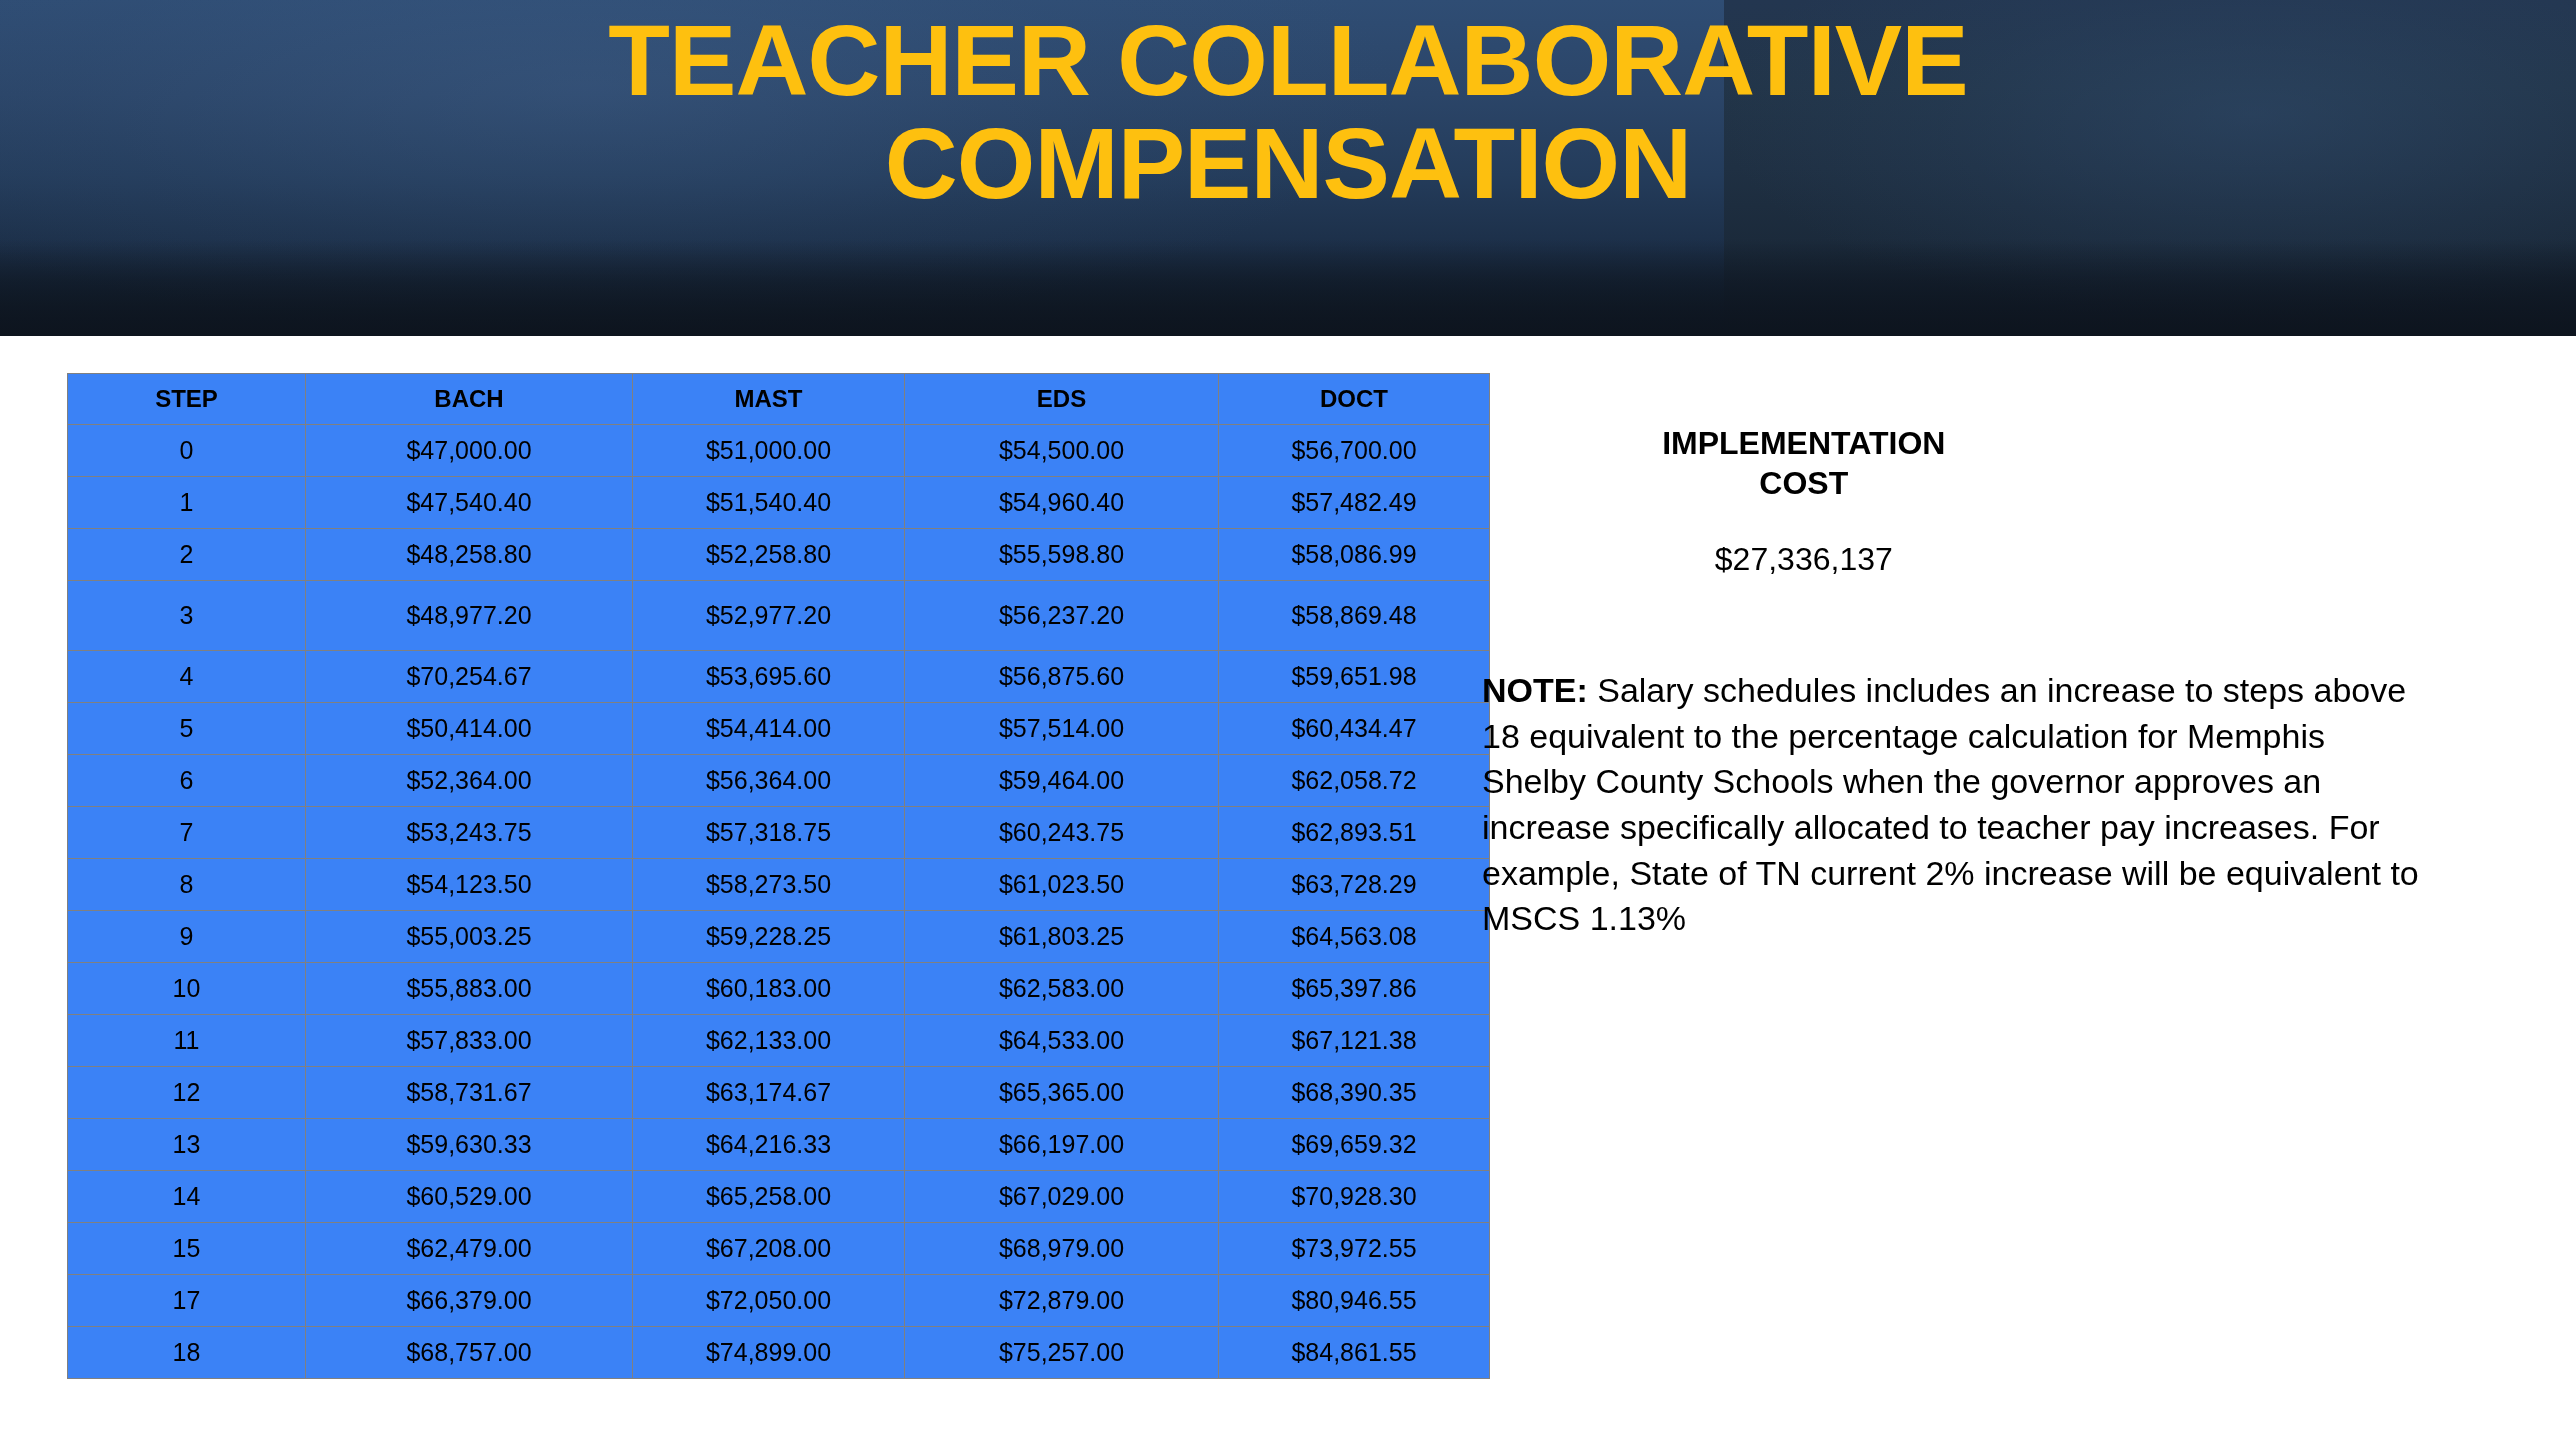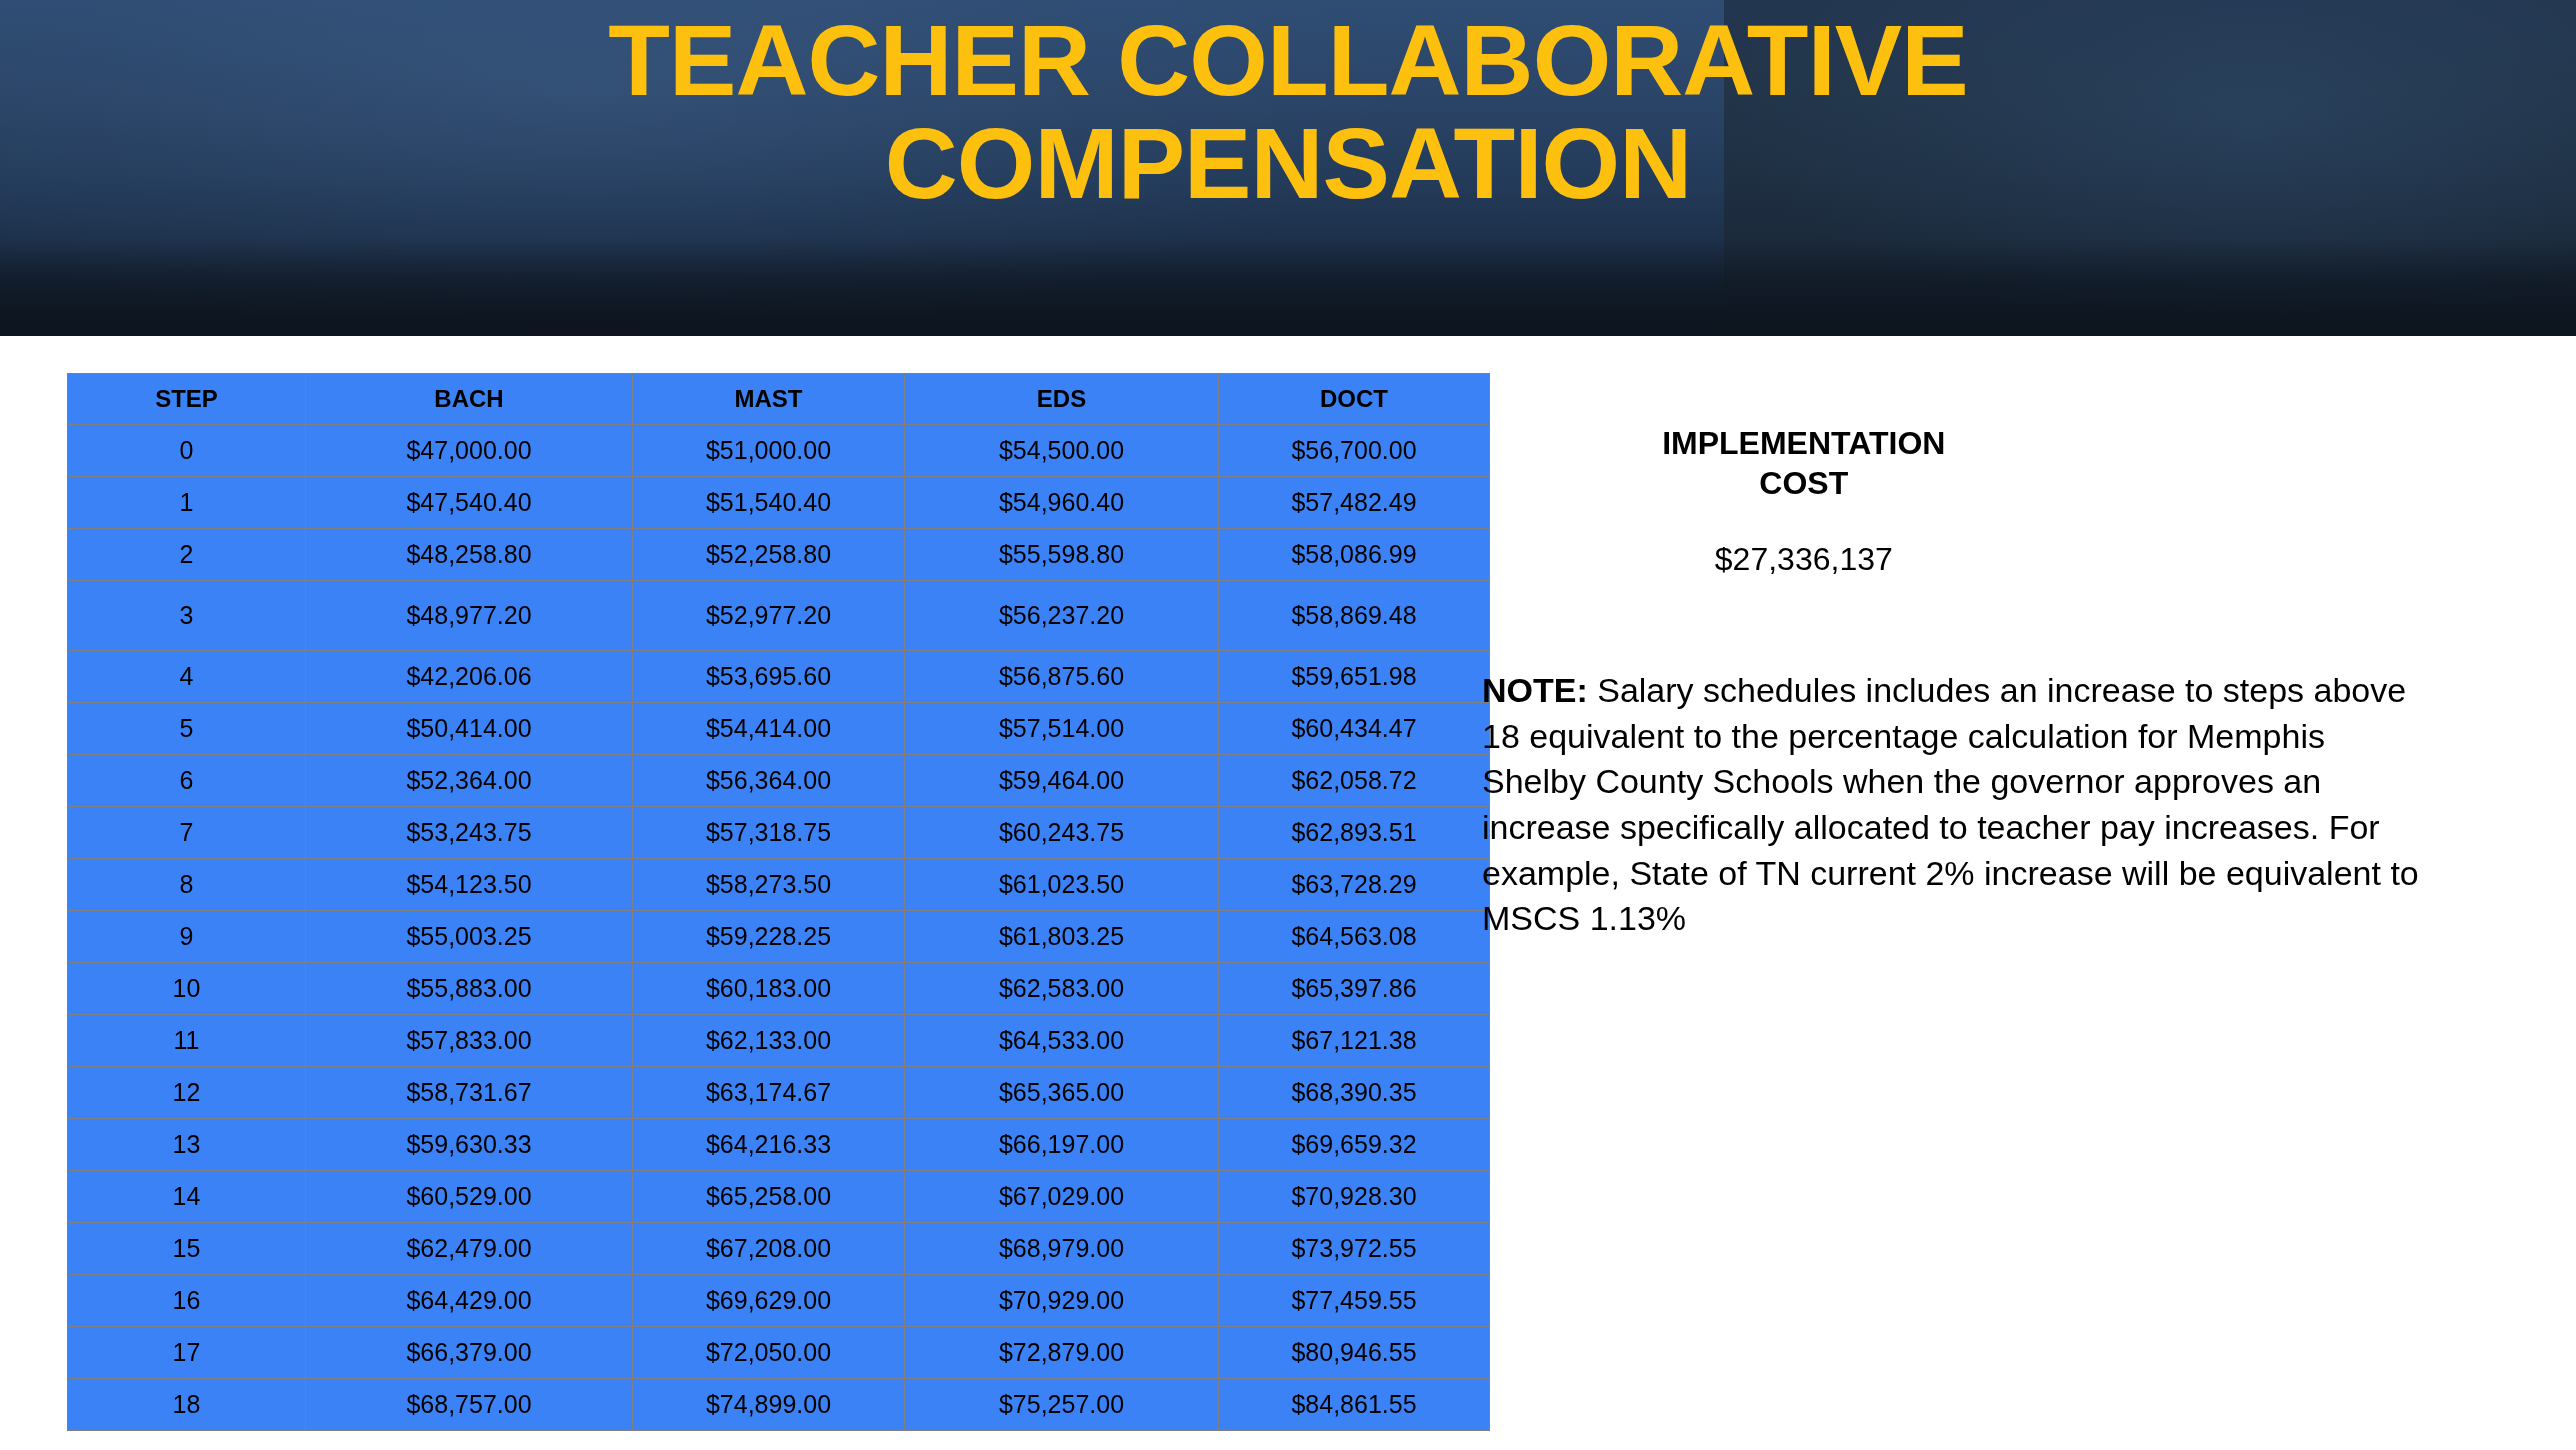--- a/index.html
+++ b/index.html
@@ -225,21 +225,21 @@
       </tr>
       <tr class="tall">
         <td>3</td>
         <td>$48,977.20</td>
         <td>$52,977.20</td>
         <td>$56,237.20</td>
         <td>$58,869.48</td>
       </tr>
       <tr>
         <td>4</td>
-        <td>$42,206.06</td>
+        <td>$70,254.67</td>
         <td>$53,695.60</td>
         <td>$56,875.60</td>
         <td>$59,651.98</td>
       </tr>
       <tr>
         <td>5</td>
         <td>$50,414.00</td>
         <td>$54,414.00</td>
         <td>$57,514.00</td>
         <td>$60,434.47</td>
@@ -308,27 +308,20 @@
         <td>$70,928.30</td>
       </tr>
       <tr>
         <td>15</td>
         <td>$62,479.00</td>
         <td>$67,208.00</td>
         <td>$68,979.00</td>
         <td>$73,972.55</td>
       </tr>
       <tr>
-        <td>16</td>
-        <td>$64,429.00</td>
-        <td>$69,629.00</td>
-        <td>$70,929.00</td>
-        <td>$77,459.55</td>
-      </tr>
-      <tr>
         <td>17</td>
         <td>$66,379.00</td>
         <td>$72,050.00</td>
         <td>$72,879.00</td>
         <td>$80,946.55</td>
       </tr>
       <tr>
         <td>18</td>
         <td>$68,757.00</td>
         <td>$74,899.00</td>

